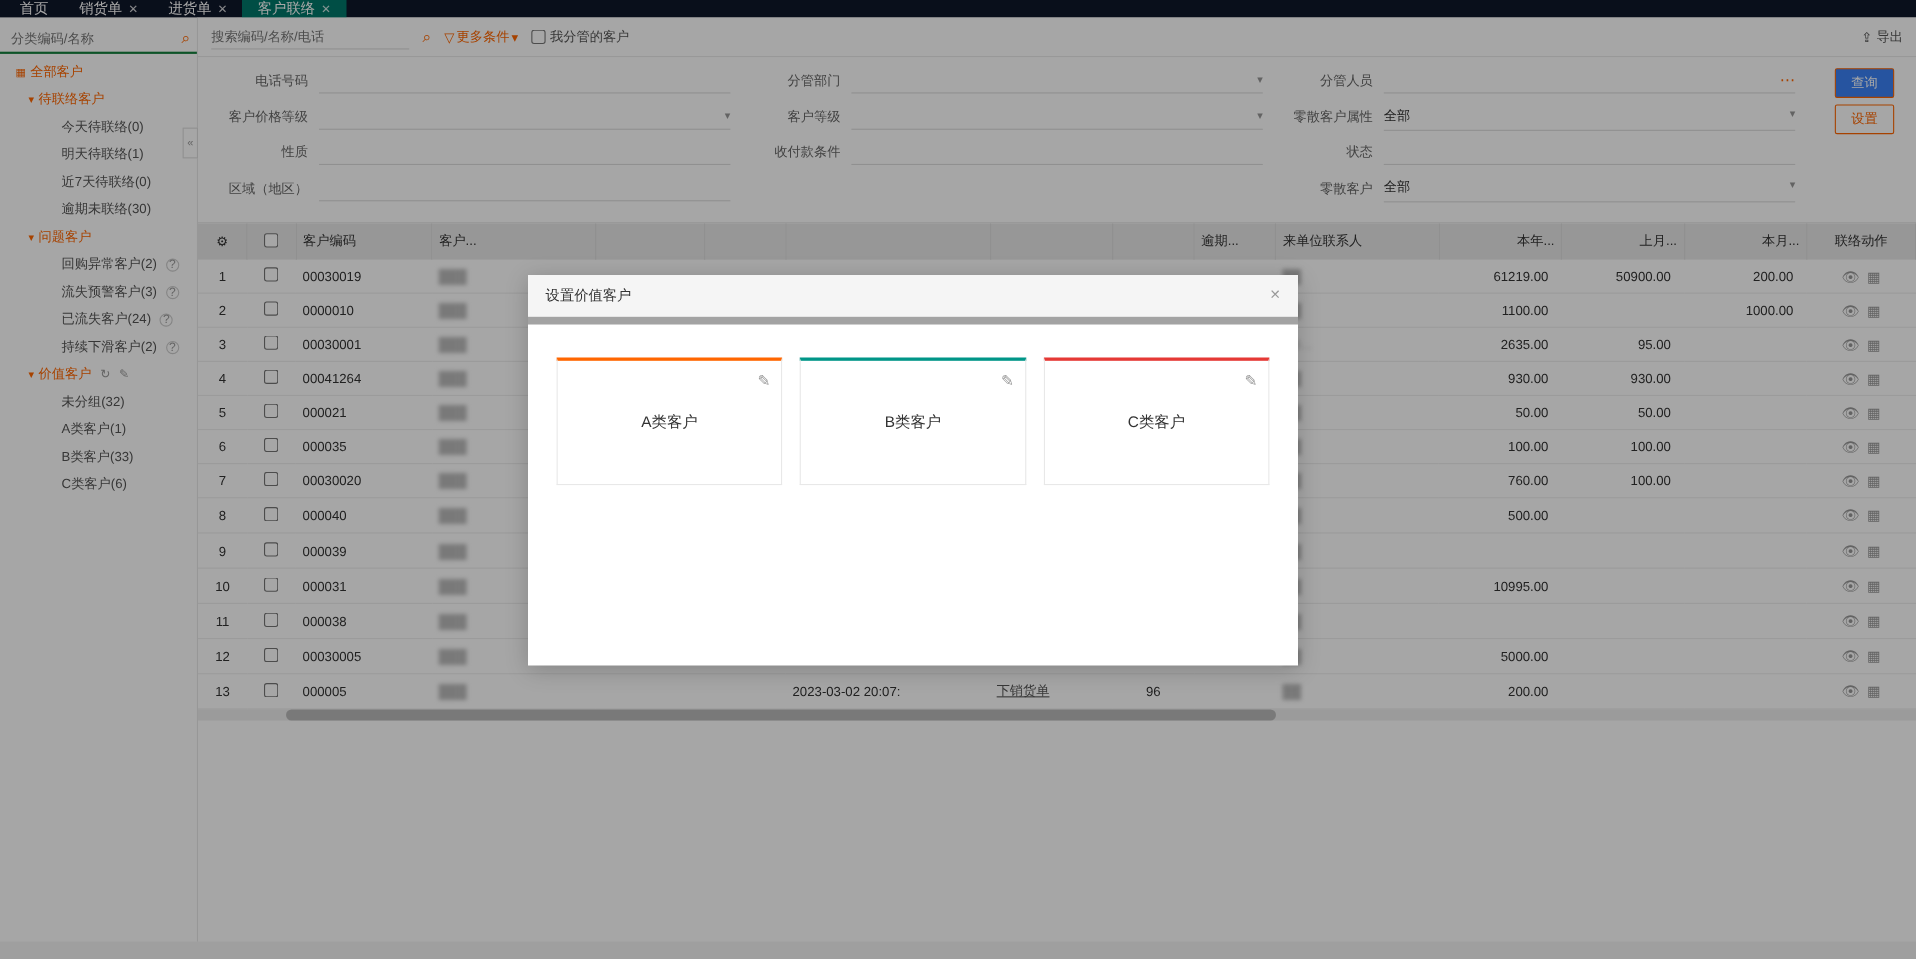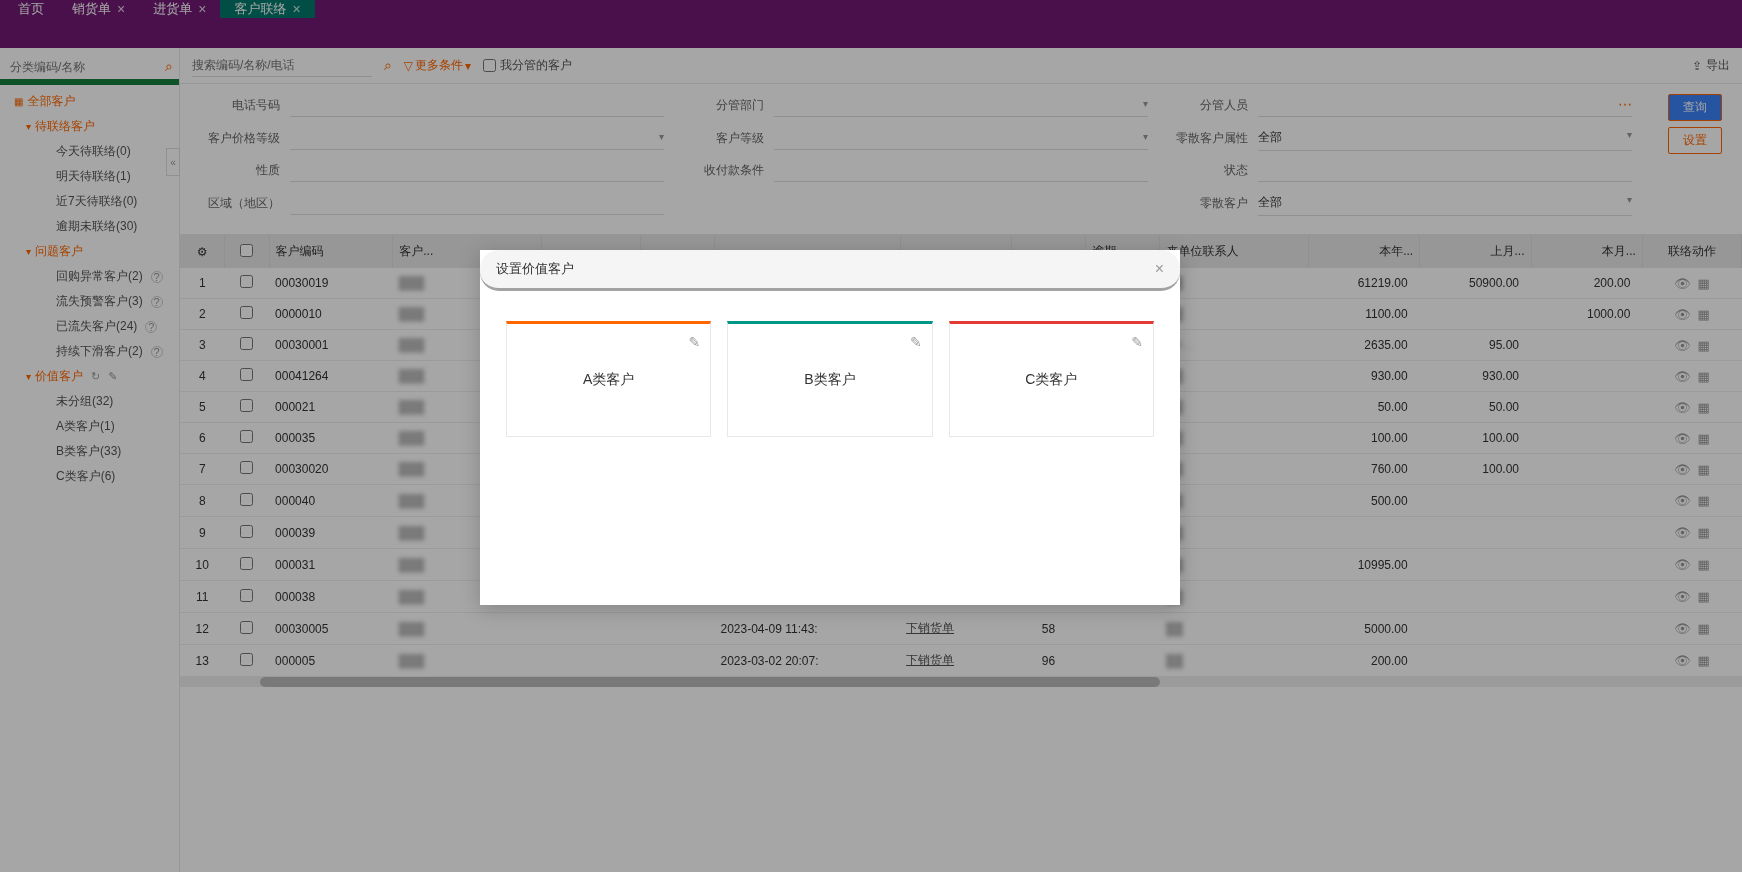--- a/index.html
+++ b/index.html
@@ -1,28 +1,28 @@
 <!DOCTYPE html>
 <html><head>
 <meta charset="utf-8">
 <style>
 * { box-sizing: border-box; margin: 0; padding: 0; }
 body { font-family: "Microsoft YaHei", Arial, sans-serif; font-size: 12px; color: #333; background: #f5f5f5; overflow: hidden; width: 1742px; height: 872px; position: relative; }
 
 
-.top-tabs { background: #701a75; height: 48px; display: flex; align-items: flex-start; padding-left: 4px; }
+.top-tabs { background: #0f172a; height: 16px; display: flex; align-items: center; padding-left: 4px; }
 .top-tab { padding: 0 14px; display: flex; align-items: center; color: #fff; font-size: 13px; cursor: pointer; gap: 6px; }
 .top-tab.active { background: #00796b; }
 .top-tab .close { font-size: 14px; opacity: 0.8; }
 
 
 .main { display: flex; height: calc(100% - 32px); }
 .sidebar { width: 180px; background: #fff; border-right: 1px solid #e8e8e8; padding: 6px 0; position: relative; }
 .sidebar-collapse { position: absolute; top: 100px; right: -1px; width: 14px; height: 28px; background: #fff; border: 1px solid #ddd; display: flex; align-items: center; justify-content: center; cursor: pointer; color: #999; font-size: 10px; }
-.search-row { display: flex; align-items: center; padding: 4px 10px; border-bottom: 6px solid #15803d; }
+.search-row { display: flex; align-items: center; padding: 4px 10px; border-bottom: 2px solid #15803d; }
 .search-row input { border: none; outline: none; flex: 1; font-size: 12px; color: #999; }
 .search-row .sicon { color: #ff6600; font-size: 14px; }
 .tree { padding: 4px 0; }
 .tree-item { padding: 4px 14px; cursor: pointer; display: flex; align-items: center; gap: 4px; }
 .tree-item.l1 { color: #ff6600; font-weight: 500; }
 .tree-item.l2 { padding-left: 26px; color: #ff6600; }
 .tree-item.l3 { padding-left: 56px; color: #555; }
 .tree-item.l2b { padding-left: 26px; color: #ff6600; }
 .tree-item.l3b { padding-left: 56px; color: #555; }
 .tree-item .caret { font-size: 10px; }
@@ -63,21 +63,21 @@
 .hscroll .thumb { position: absolute; left: 80px; width: 900px; top: 0; bottom: 0; background: #bbb; border-radius: 5px; }
 
 .pager { display: flex; align-items: center; justify-content: flex-end; padding: 8px 16px; gap: 10px; background: #fff; border-top: 1px solid #eee; color: #555; }
 .pager .psel { border: 1px solid #ccc; padding: 2px 6px; }
 .pager .pbtn { cursor: pointer; color: #999; padding: 0 4px; }
 .pager .pinput { width: 30px; border: 1px solid #ccc; text-align: center; padding: 2px; }
 
 
 .mask { position: absolute; inset: 0; background: rgba(0,0,0,0.35); z-index: 100; }
 .modal { position: absolute; left: 480px; top: 250px; width: 700px; height: 355px; background: #fff; z-index: 101; box-shadow: 0 4px 20px rgba(0,0,0,0.2); }
-.modal-head { background: #f5f5f5; padding: 10px 16px; display: flex; align-items: center; justify-content: space-between; border-bottom: 3px solid #a3a3a3; border-radius: 19px; }
+.modal-head { background: #f5f5f5; padding: 10px 16px; display: flex; align-items: center; justify-content: space-between; border-bottom: 7px solid #a3a3a3; }
 .modal-head .t { font-size: 13px; color: #333; }
 .modal-head .x { cursor: pointer; color: #999; font-size: 16px; }
 .modal-body { padding: 30px 26px; display: flex; gap: 16px; }
 .card { flex: 1; border: 1px solid #e8e8e8; height: 116px; position: relative; border-top: 3px solid; display: flex; align-items: center; justify-content: center; }
 .card.orange { border-top-color: #ff6600; }
 .card.teal { border-top-color: #009688; }
 .card.red { border-top-color: #e53935; }
 .card .edit { position: absolute; top: 10px; right: 10px; color: #999; font-size: 14px; cursor: pointer; }
 .card .txt { font-size: 14px; color: #333; }
 

